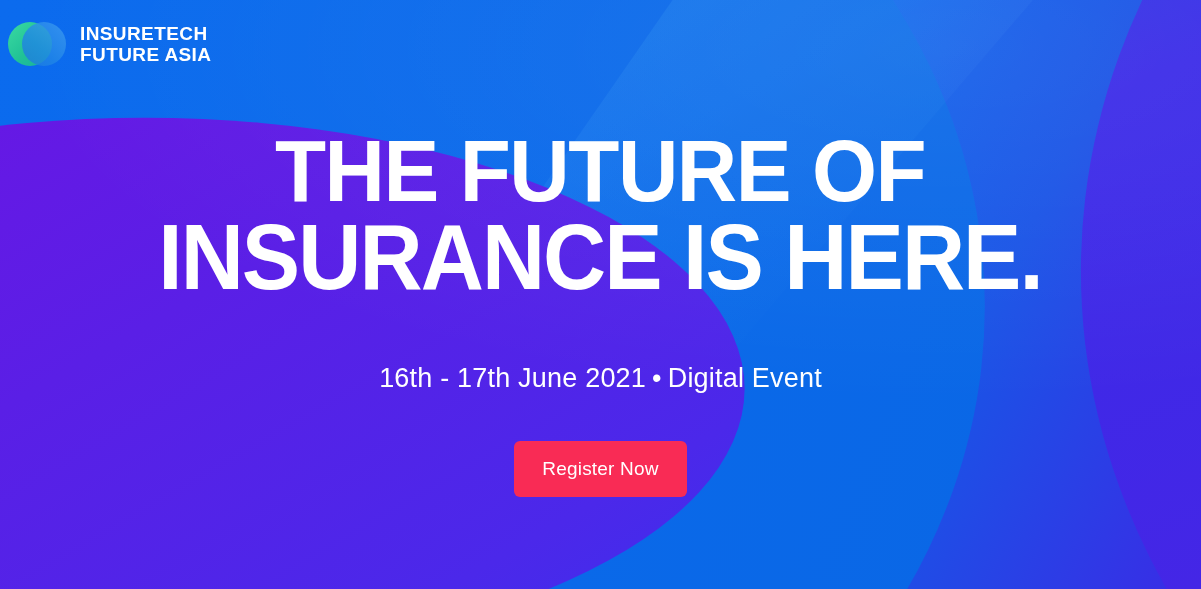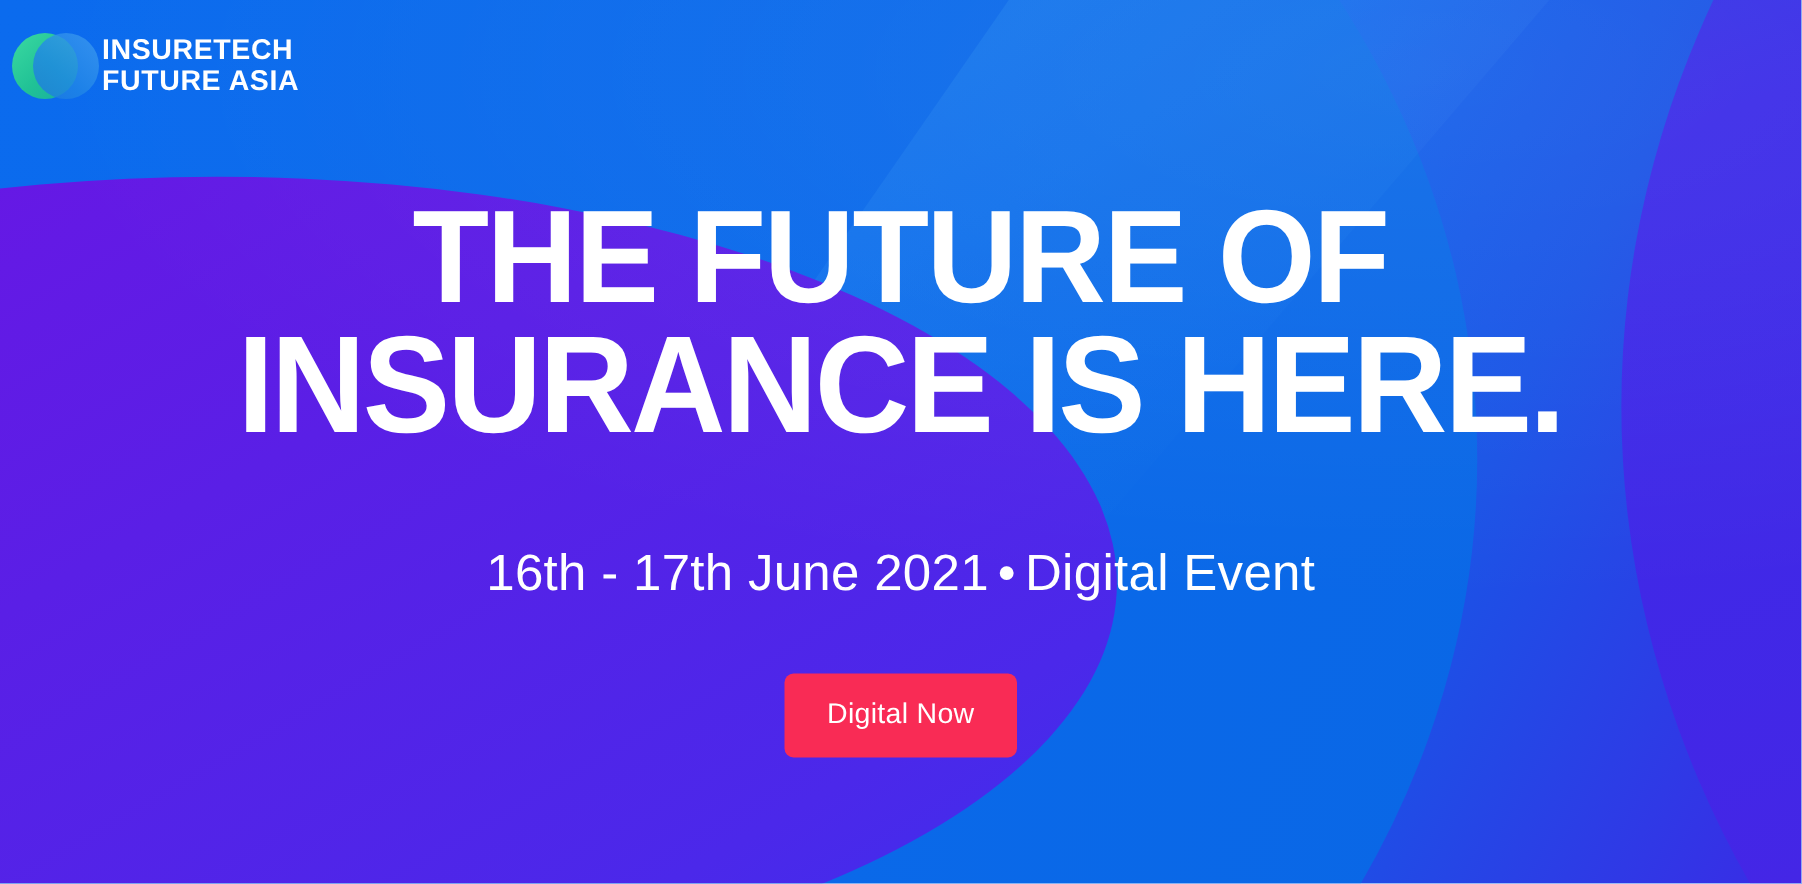--- a/index.html
+++ b/index.html
@@ -67,20 +67,21 @@
     background: radial-gradient(140% 110% at 78% 8%, rgba(255,255,255,0.07) 0%, rgba(255,255,255,0) 55%);
   }
 
   
   .logo {
     position: absolute;
     top: 13px;
     left: 6px;
     display: flex;
     align-items: center;
+    gap: 12px;
     z-index: 5;
   }
   .logo-mark {
     width: 62px;
     height: 62px;
     flex: 0 0 62px;
     display: block;
   }
   .logo-text {
     display: flex;
@@ -120,21 +121,21 @@
     transform: scaleX(0.95);
     transform-origin: center;
     font-stretch: condensed;
   }
   .headline .hl-line { display: block; white-space: nowrap; }
   .headline .hl-line-2 { font-size: 92px; letter-spacing: -2px; }
 
   .subtitle {
     margin: 60px 0 0 0;
     color: #ffffff;
-    font-size: 34px;
+    font-size: 27px;
     font-weight: 300;
     letter-spacing: 0.2px;
     white-space: nowrap;
   }
   .subtitle .dot {
     display: inline-block;
     margin: 0 6px;
   }
 
   .cta-wrap {
@@ -196,17 +197,17 @@
     <h1 class="headline">
       <span class="hl-line hl-line-1">THE FUTURE OF</span>
       <span class="hl-line hl-line-2">INSURANCE IS HERE.</span>
     </h1>
 
     <p class="subtitle">
       <span>16th - 17th June 2021</span><span class="dot">•</span><span>Digital Event</span>
     </p>
 
     <div class="cta-wrap">
-      <button class="cta-button" type="button">Digital Now</button>
+      <button class="cta-button" type="button">Register Now</button>
     </div>
 
   </div>
 </div>
 
 </body></html>

